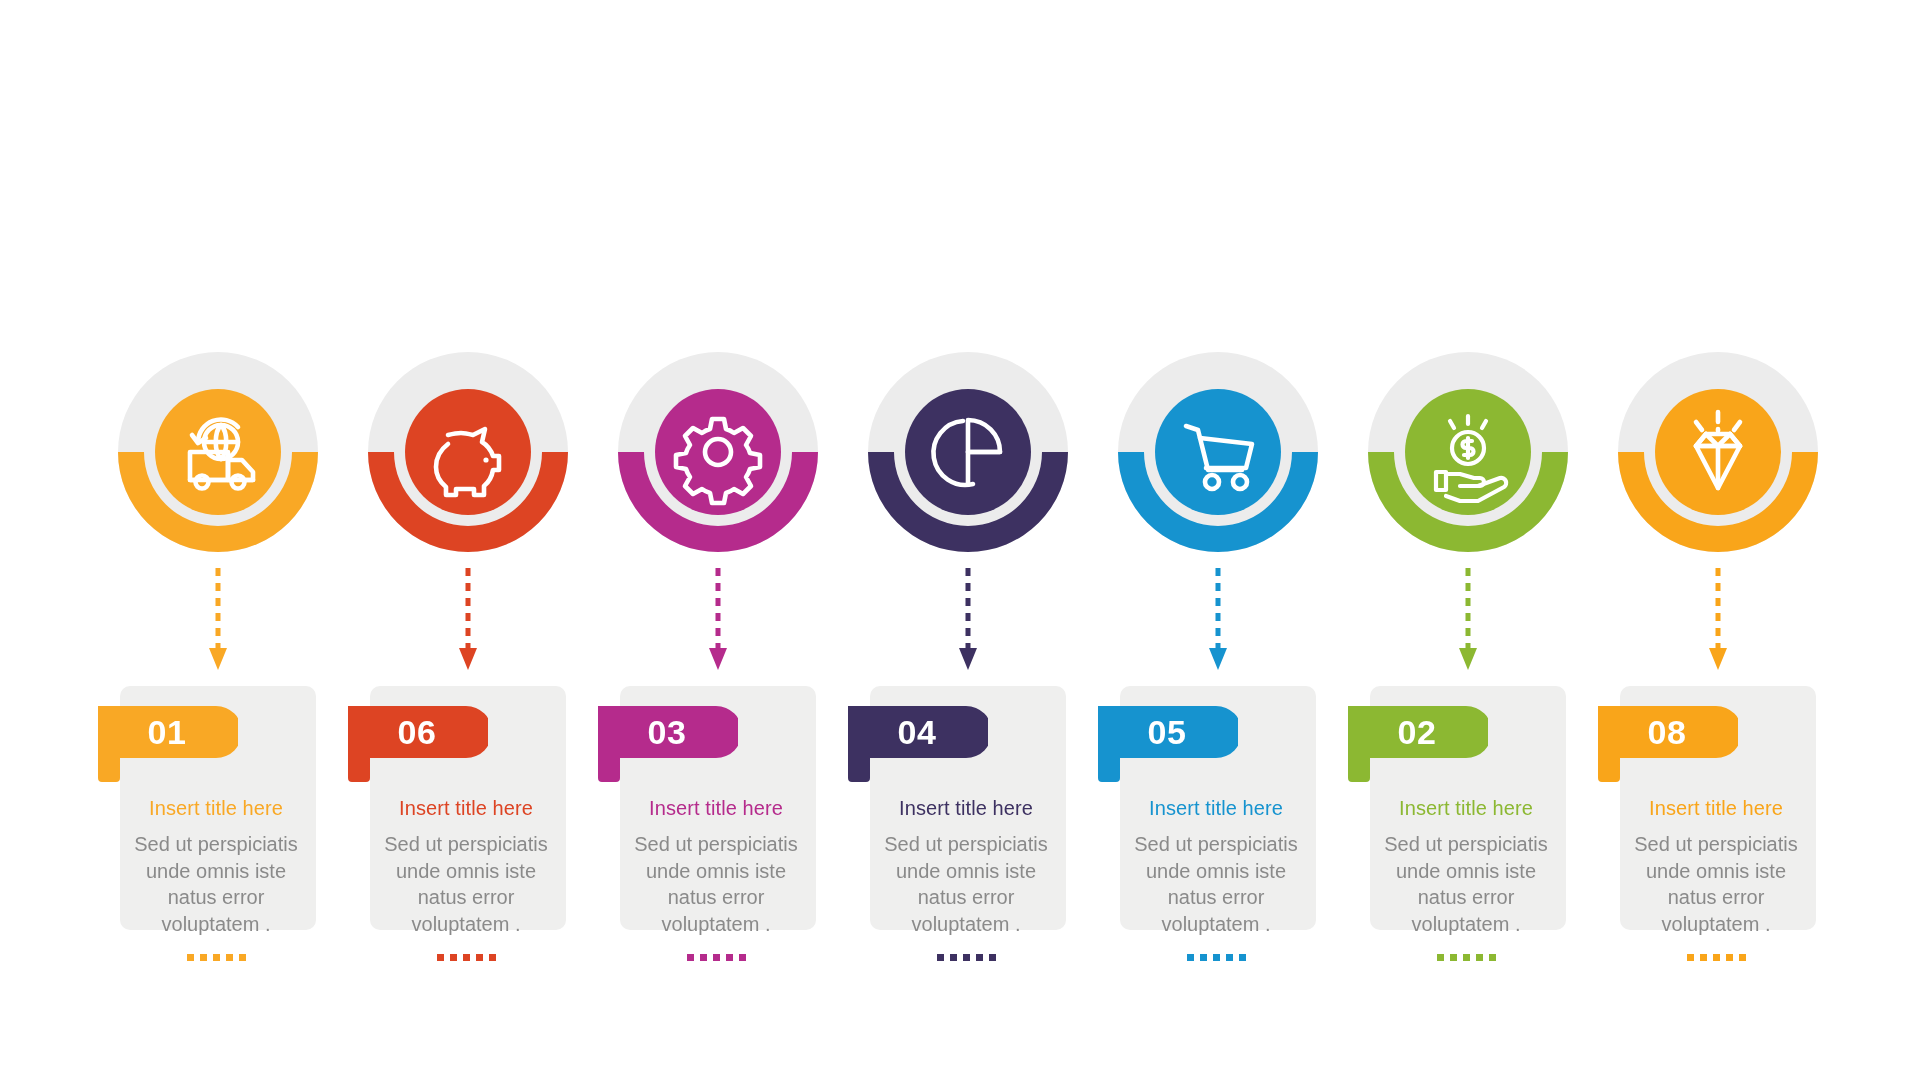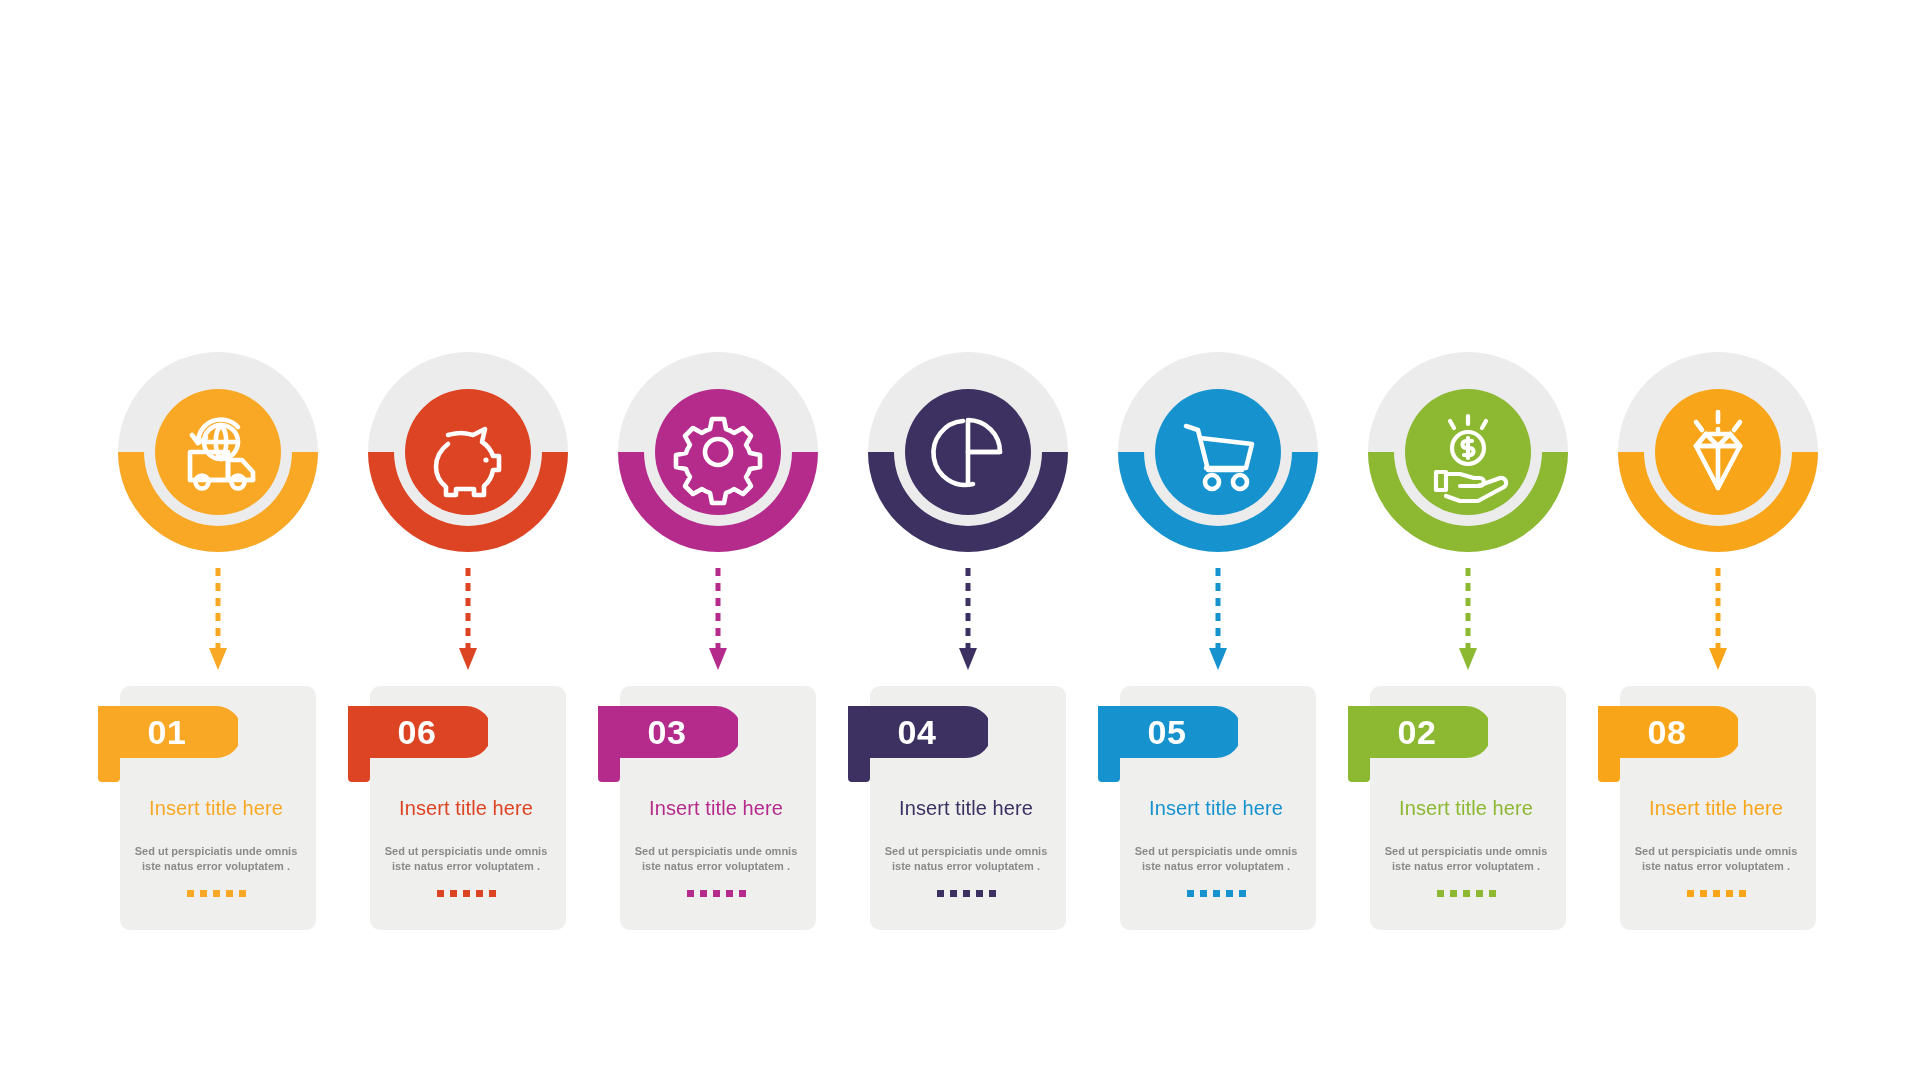--- a/index.html
+++ b/index.html
@@ -127,25 +127,25 @@
   }
 
   .card-title {
     font-size: 20px;
     font-weight: 400;
     letter-spacing: 0.1px;
     line-height: 1.2;
   }
 
   .card-text {
-    margin-top: 24px;
-    font-size: 11px;
+    margin-top: 11px;
+    font-size: 20px;
     line-height: 1.33;
     color: #8a8a8a;
-    font-weight: 700;
+    font-weight: 400;
   }
 
   .dots {
     margin-top: 17px;
     display: flex;
     justify-content: center;
     gap: 6px;
   }
 
   .dot {

